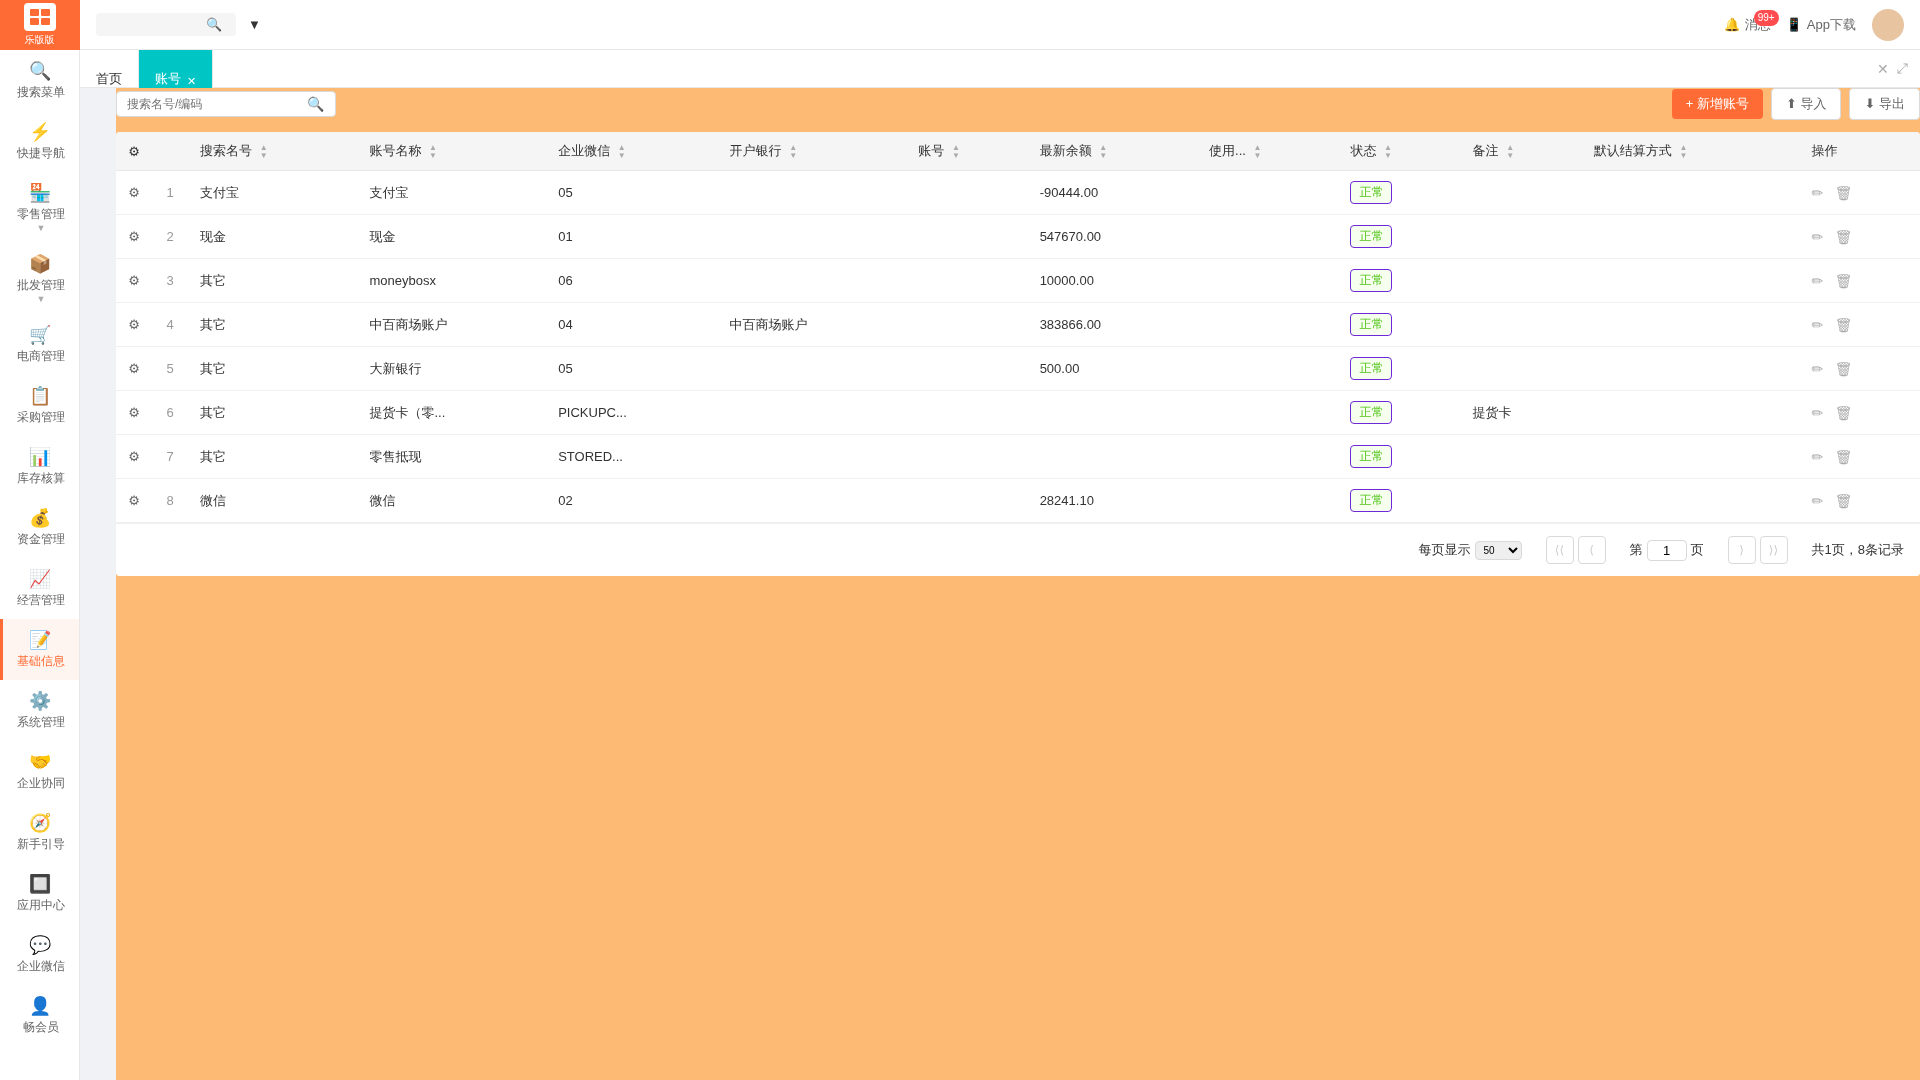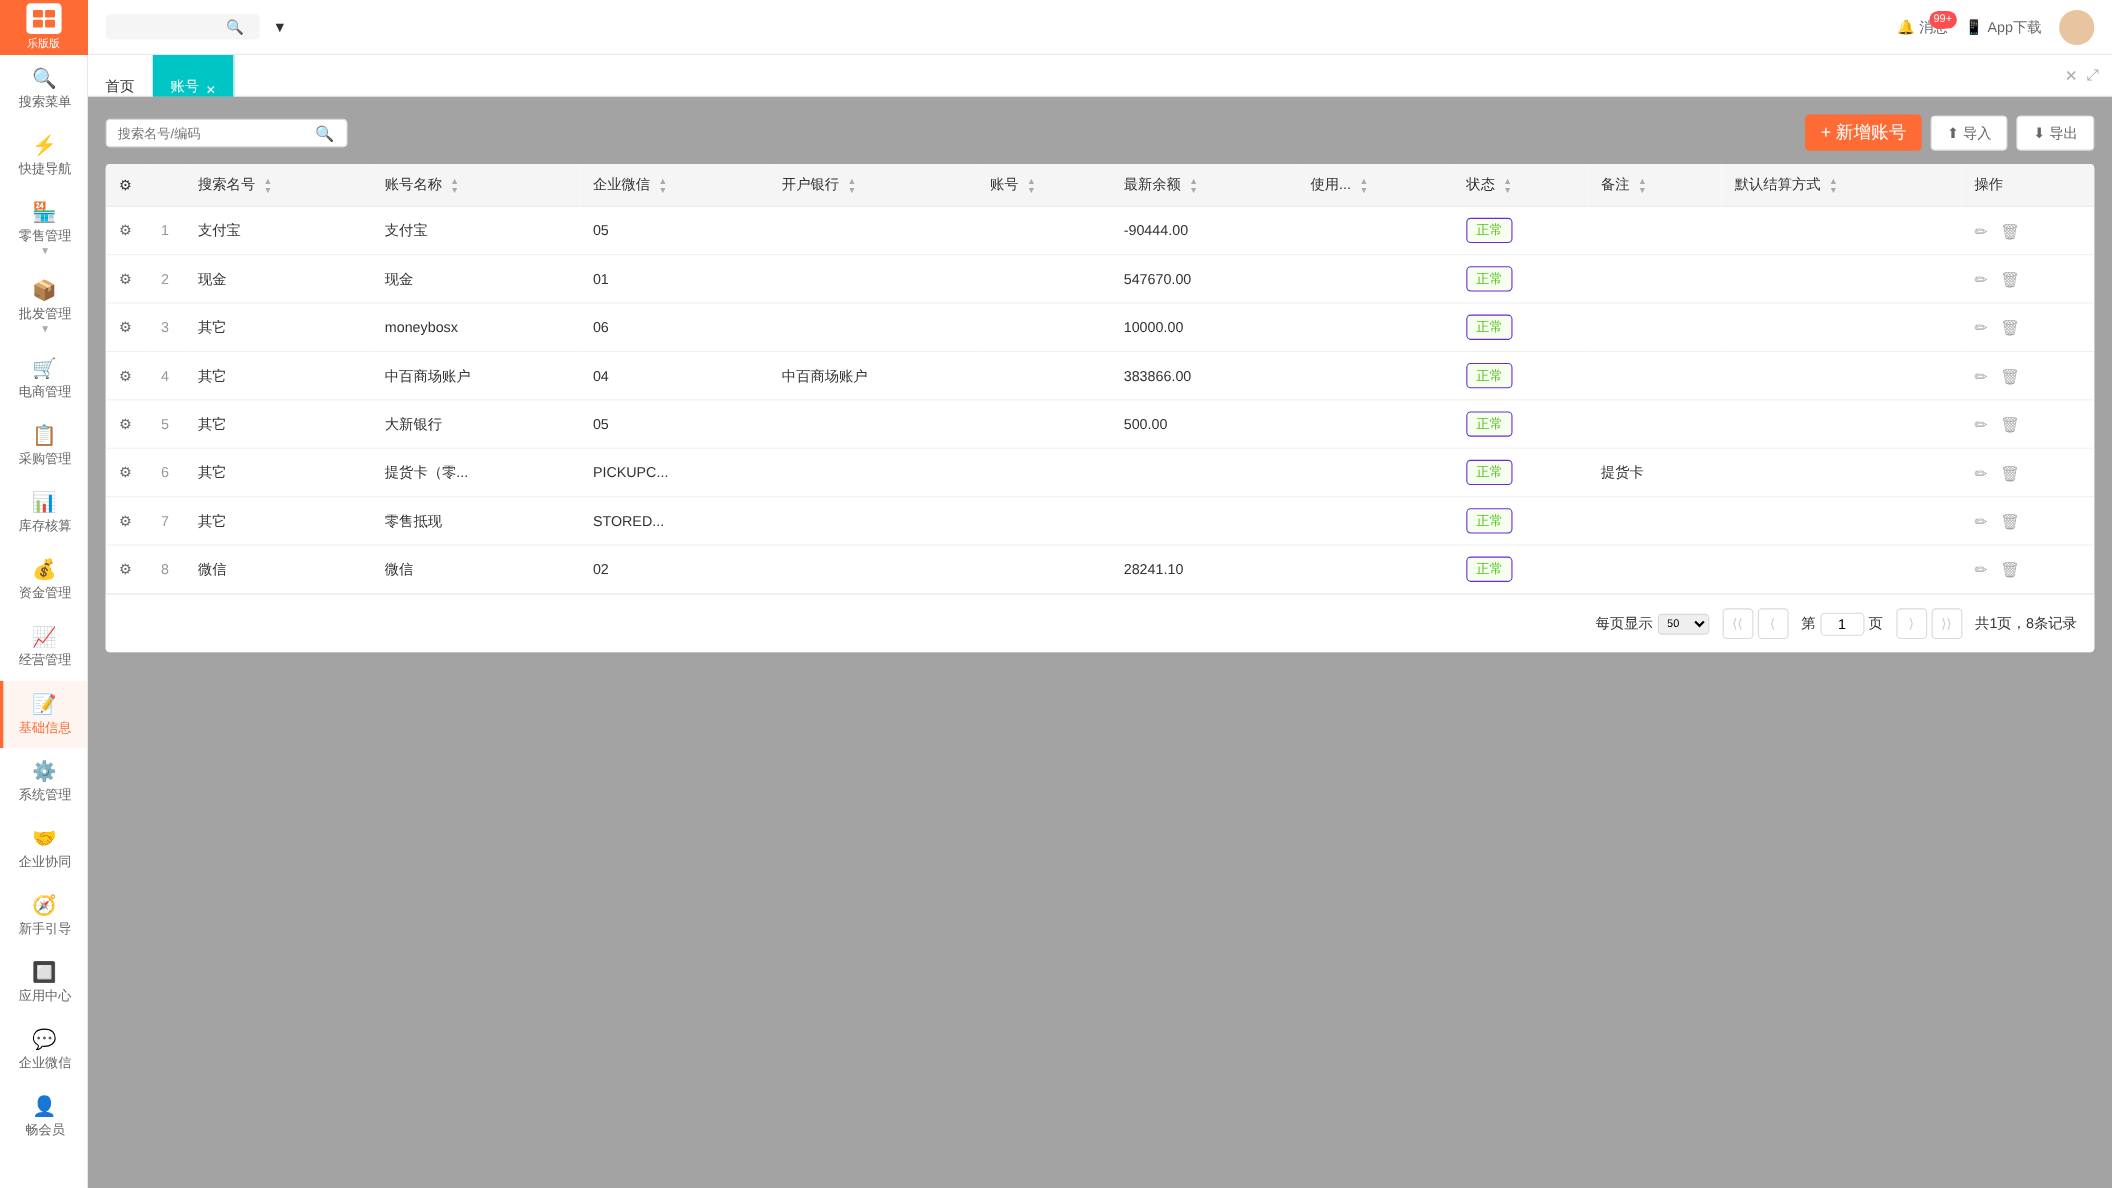--- a/index.html
+++ b/index.html
@@ -161,23 +161,24 @@
     .tab.active {
       background: #00c5c5;
       color: #fff;
     }
     .tab .close-icon { font-size: 11px; cursor: pointer; }
     .tab-expand { margin-left: auto; padding: 0 12px; cursor: pointer; display: flex; align-items: center; gap: 8px; }
 
     
     .content {
       flex: 1;
-      padding: 16px;
+      padding: 0;
       overflow-y: auto;
-      background: #a3a3a3;
+      background: #fdba74;
+      margin-left: 36px;
     }
 
     
     .toolbar {
       display: flex;
       align-items: center;
       justify-content: space-between;
       margin-bottom: 12px;
     }
     .toolbar-left { display: flex; align-items: center; gap: 8px; }
@@ -198,21 +199,21 @@
       background: transparent;
     }
     .toolbar-right { display: flex; align-items: center; gap: 8px; }
     .btn-add {
       background: #ff6b35;
       color: #fff;
       border: none;
       border-radius: 4px;
       padding: 6px 14px;
       cursor: pointer;
-      font-size: 16px;
+      font-size: 13px;
       display: flex;
       align-items: center;
       gap: 4px;
     }
     .btn-import, .btn-export {
       background: #fff;
       color: #666;
       border: 1px solid #d9d9d9;
       border-radius: 4px;
       padding: 6px 14px;
@@ -252,21 +253,21 @@
     }
     .gear-icon-cell { color: #aaa; cursor: pointer; }
     .action-edit { color: #aaa; cursor: pointer; margin-right: 8px; font-size: 14px; }
     .action-delete { color: #aaa; cursor: pointer; font-size: 14px; }
 
     
     .pagination {
       display: flex;
       align-items: center;
       justify-content: flex-end;
-      gap: 12px;
+      gap: 24px;
       padding: 12px 16px;
       background: #fff;
       border-top: 1px solid #f0f0f0;
       font-size: 13px;
       color: #333;
     }
     .pagination-size { display: flex; align-items: center; gap: 4px; }
     .pagination-size select {
       border: 1px solid #d9d9d9;
       border-radius: 4px;

